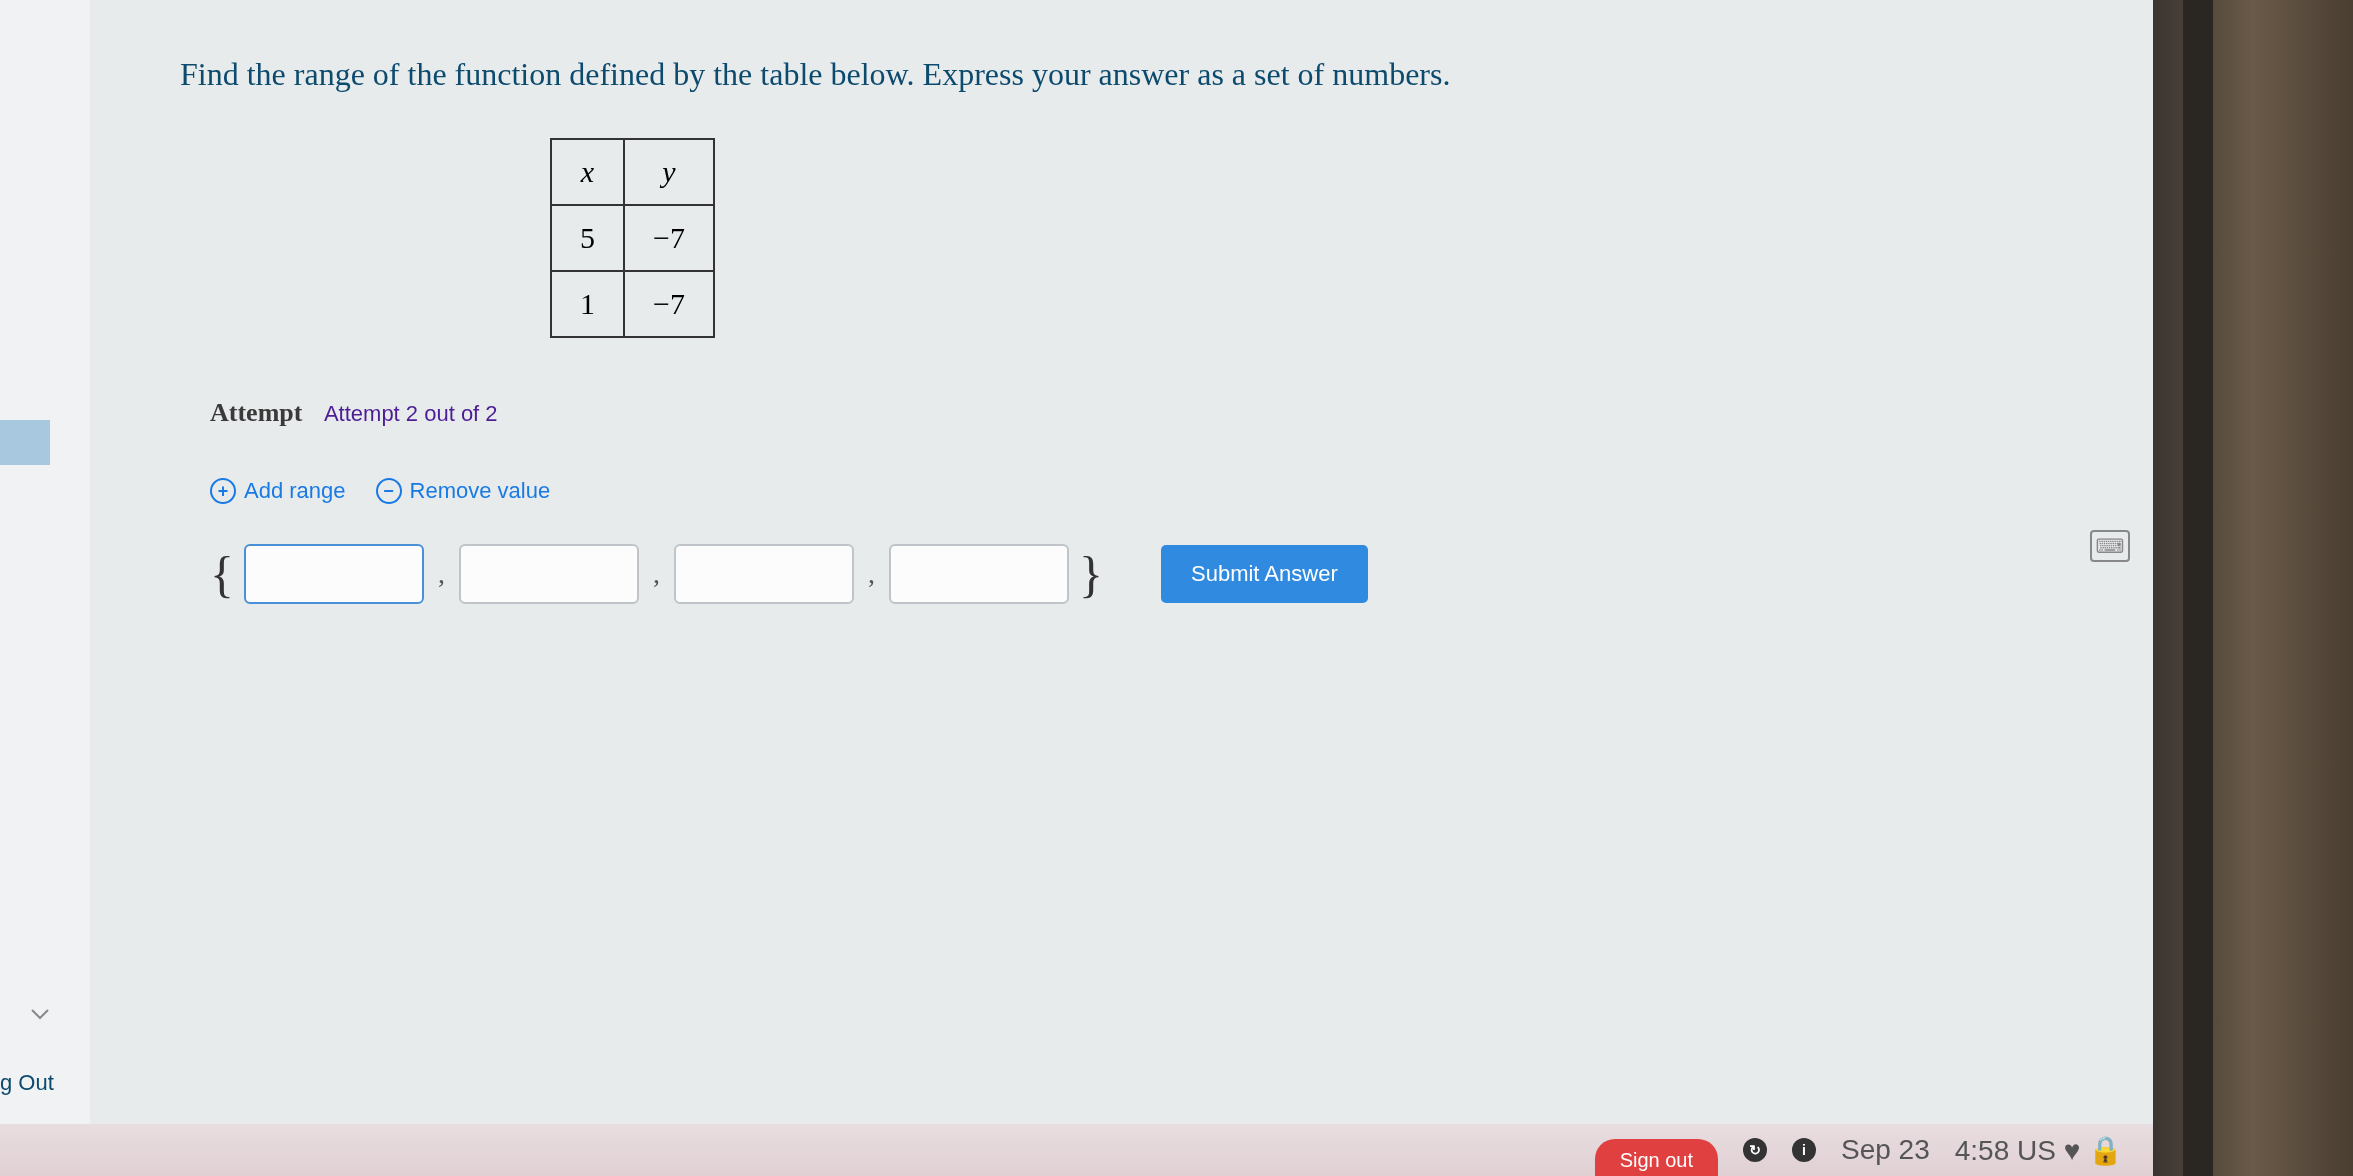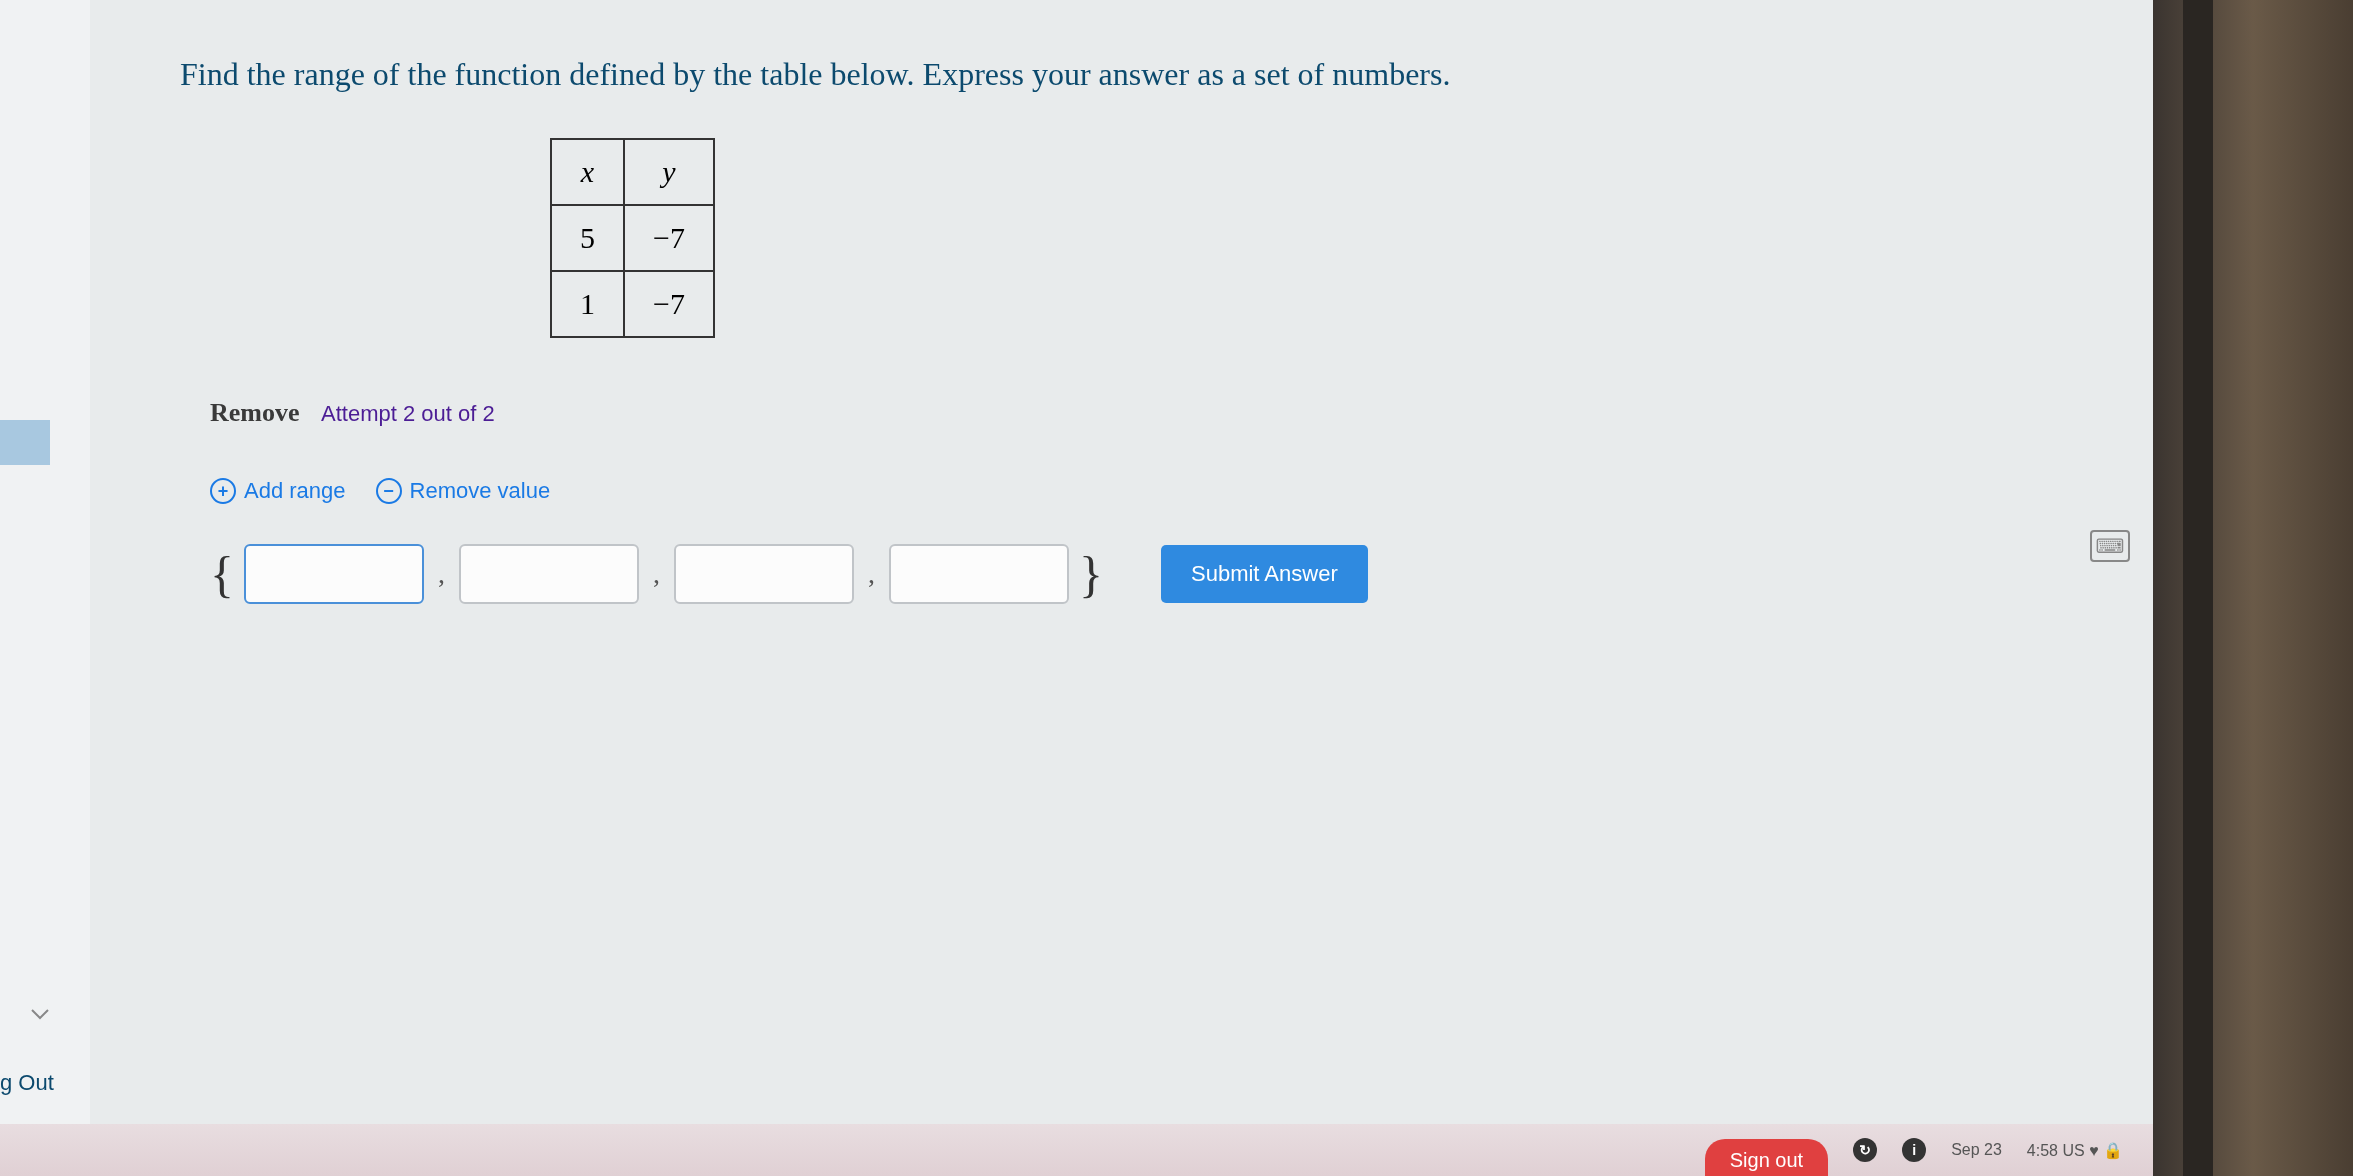--- a/index.html
+++ b/index.html
@@ -210,21 +210,21 @@
       background: #333;
       color: #fff;
       display: flex;
       align-items: center;
       justify-content: center;
       font-size: 14px;
       font-weight: bold;
     }
     .date-text, .time-text {
       color: #555;
-      font-size: 16px;
+      font-size: 28px;
       text-align: right;
     }
     .right-frame {
       position: absolute;
       right: 0;
       top: 0;
       width: 200px;
       height: 100%;
       background: linear-gradient(to right, #3a3430, #6a5a48, #4a3e32);
     }
@@ -265,21 +265,21 @@
     </tr>
     <tr>
       <td>1</td>
       <td>−7</td>
     </tr>
   </tbody>
     </table>
 
   <div class="answer-section">
     <div class="answer-header">
-      <span class="answer-label">Remove</span>
+      <span class="answer-label">Attempt</span>
       <span class="attempt-text">Attempt 2 out of 2</span>
     </div>
 
     <div class="value-controls">
       <button class="value-btn">
         <span class="circle-icon">+</span>
         <span>Add range</span>
       </button>
       <button class="value-btn">
         <span class="circle-icon">−</span>

